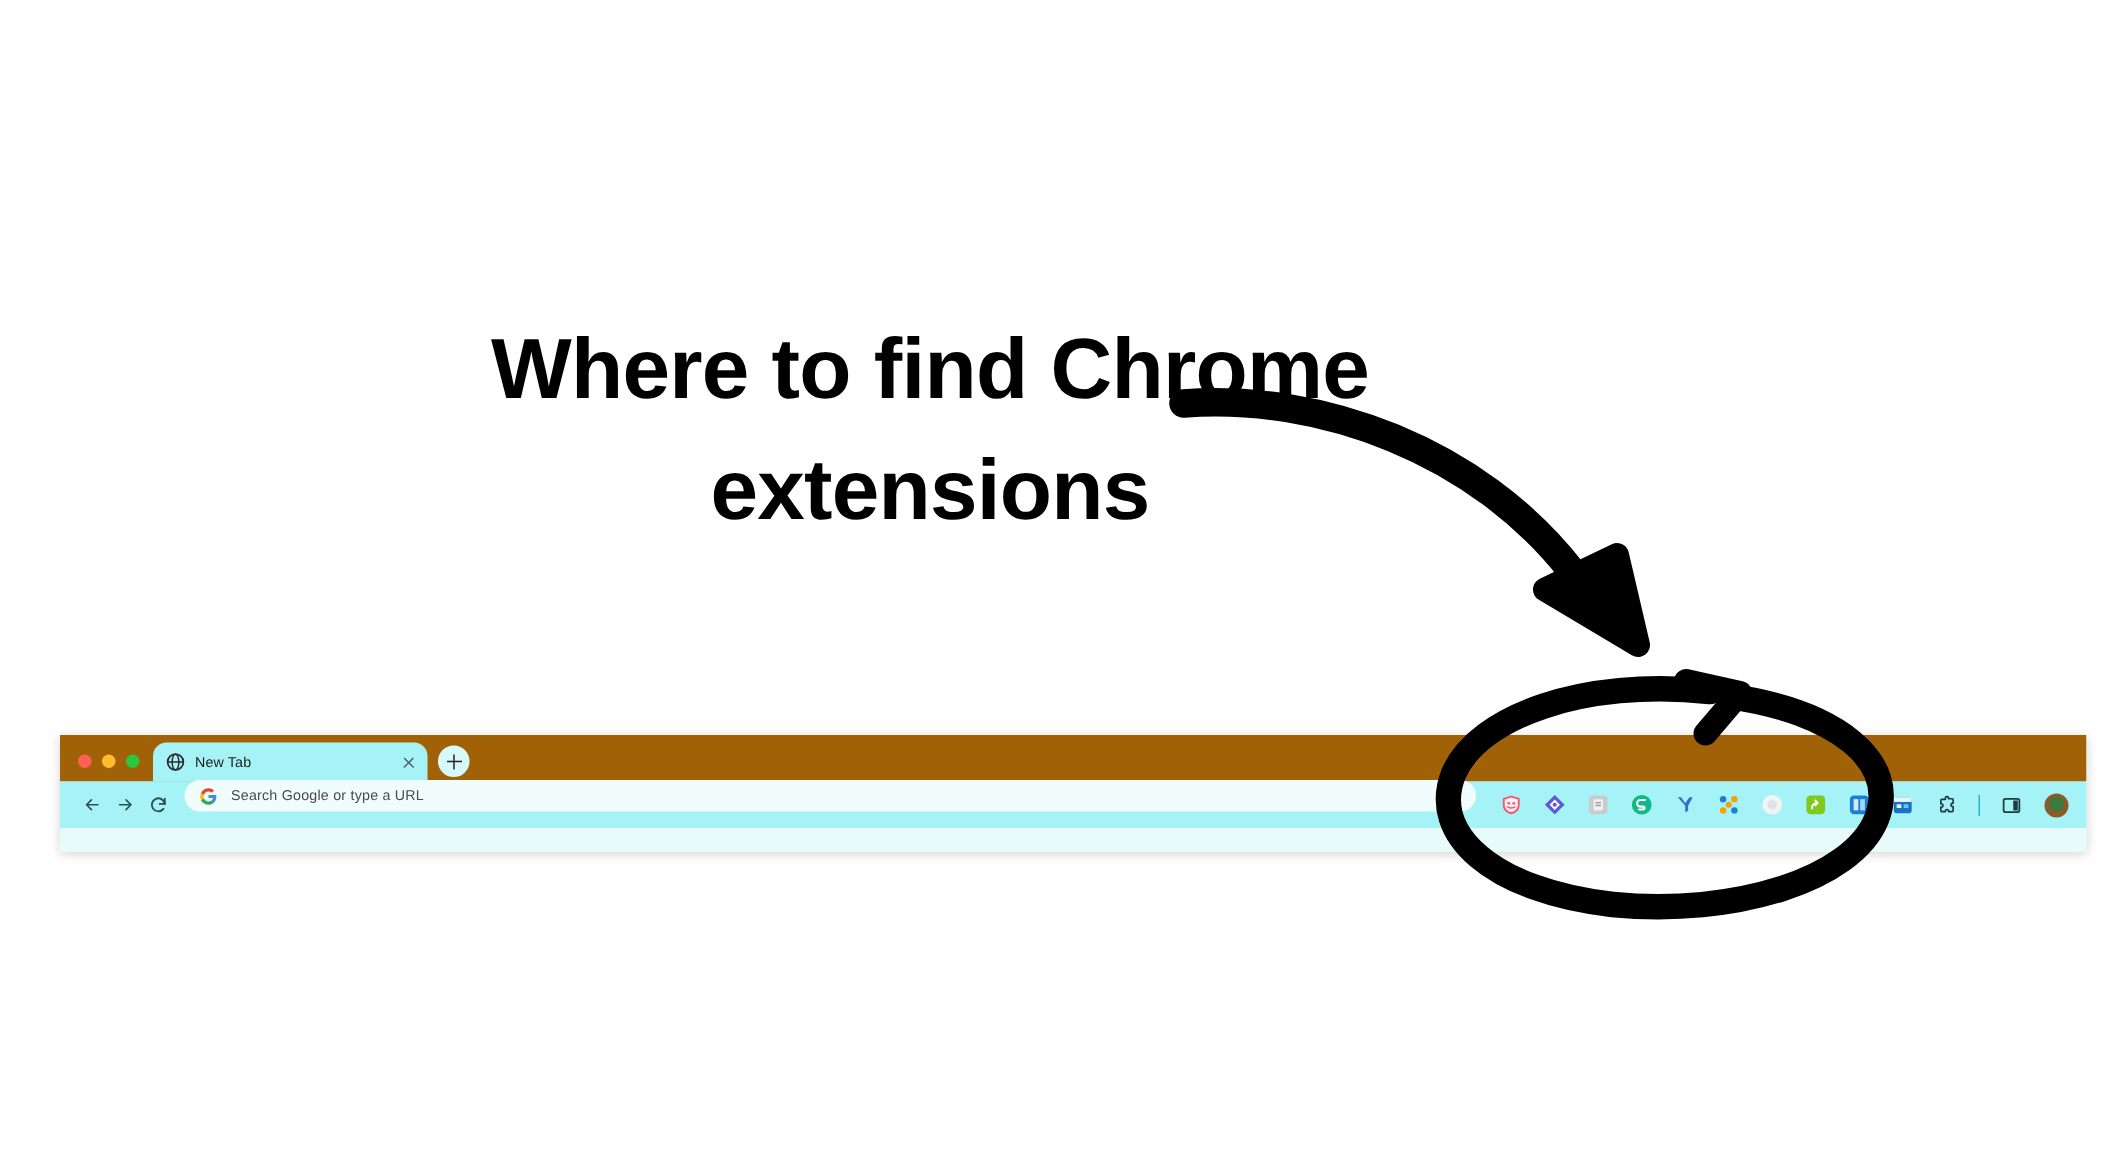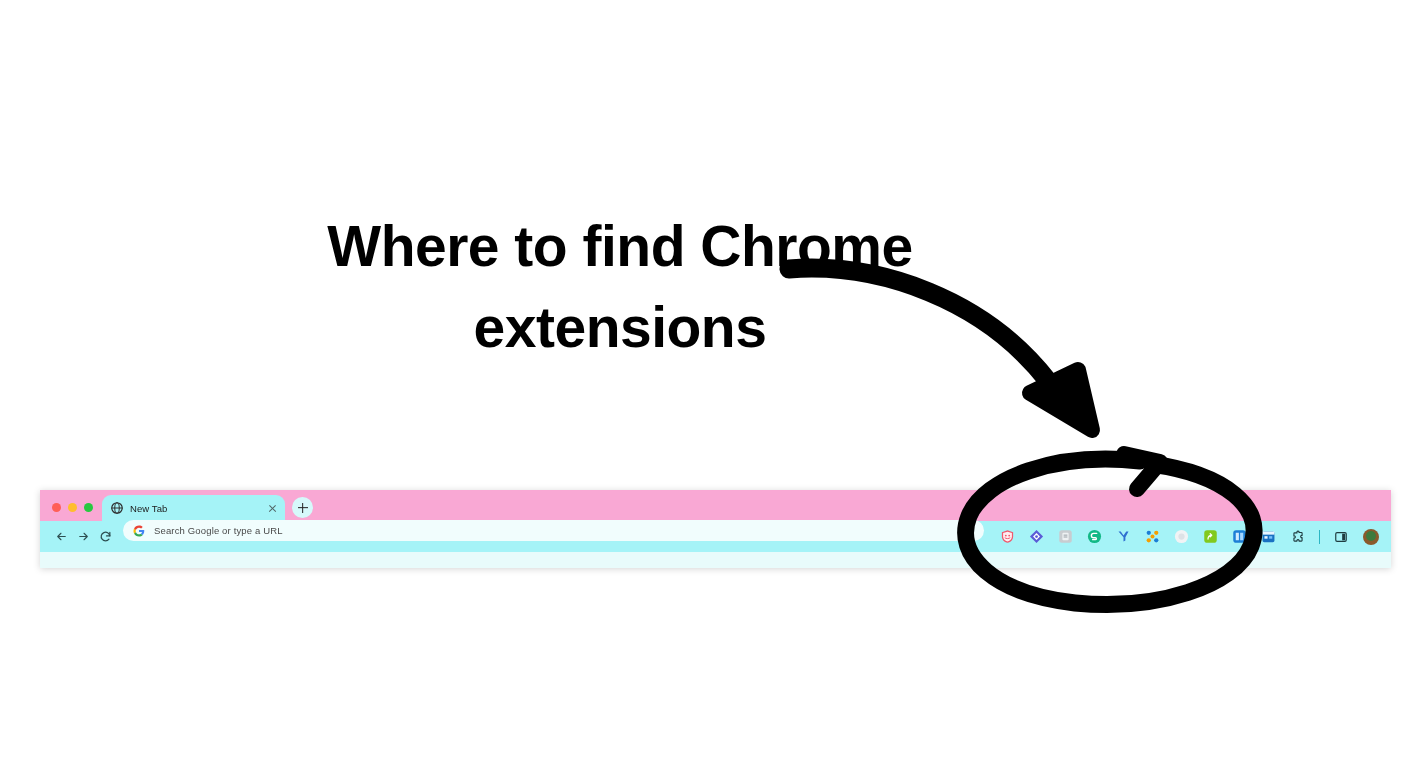--- a/index.html
+++ b/index.html
@@ -41,21 +41,21 @@
     height: 78px;
     background: #e8fbfb;
     box-shadow: 0 1px 7px rgba(0,0,0,0.17);
     overflow: hidden;
   }
 
   
   .tab-strip {
     position: relative;
     height: 31px;
-    background: #f9a8d4;
+    background: #a16207;
     display: flex;
     align-items: flex-end;
   }
   .window-controls {
     display: flex;
     align-items: center;
     gap: 7px;
     padding: 0 9px 9px 12px;
   }
   .wc-dot { width: 9px; height: 9px; border-radius: 50%; }

